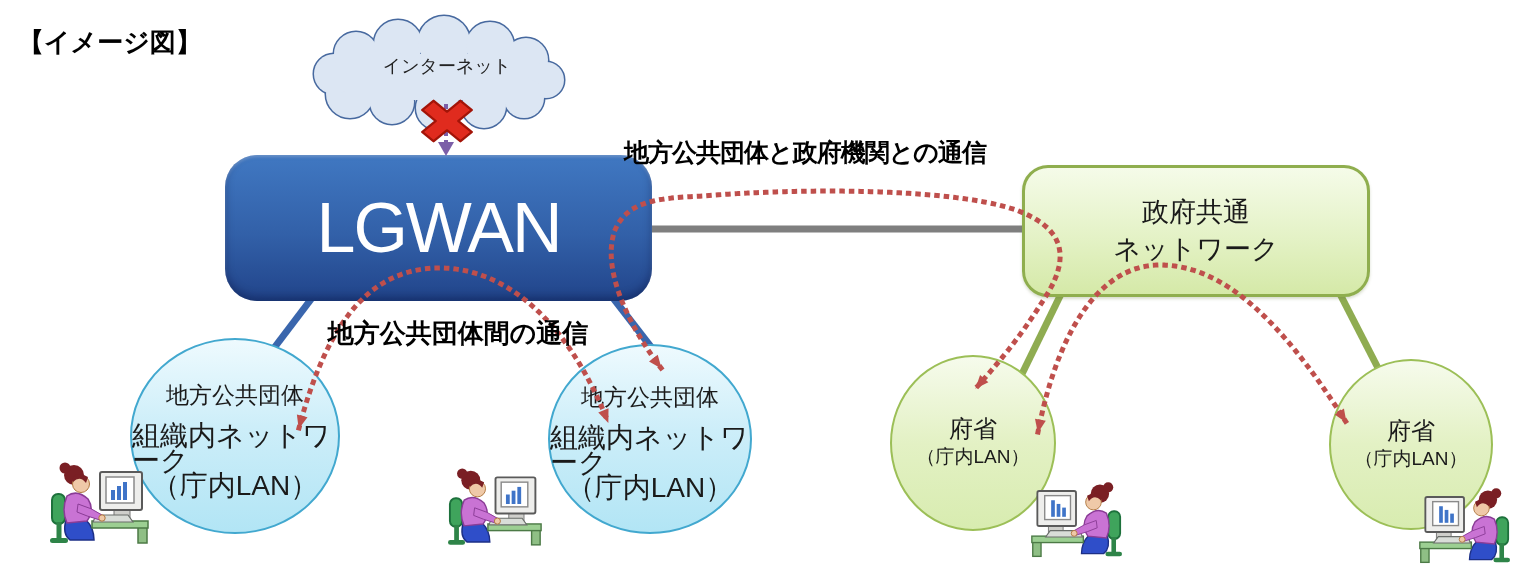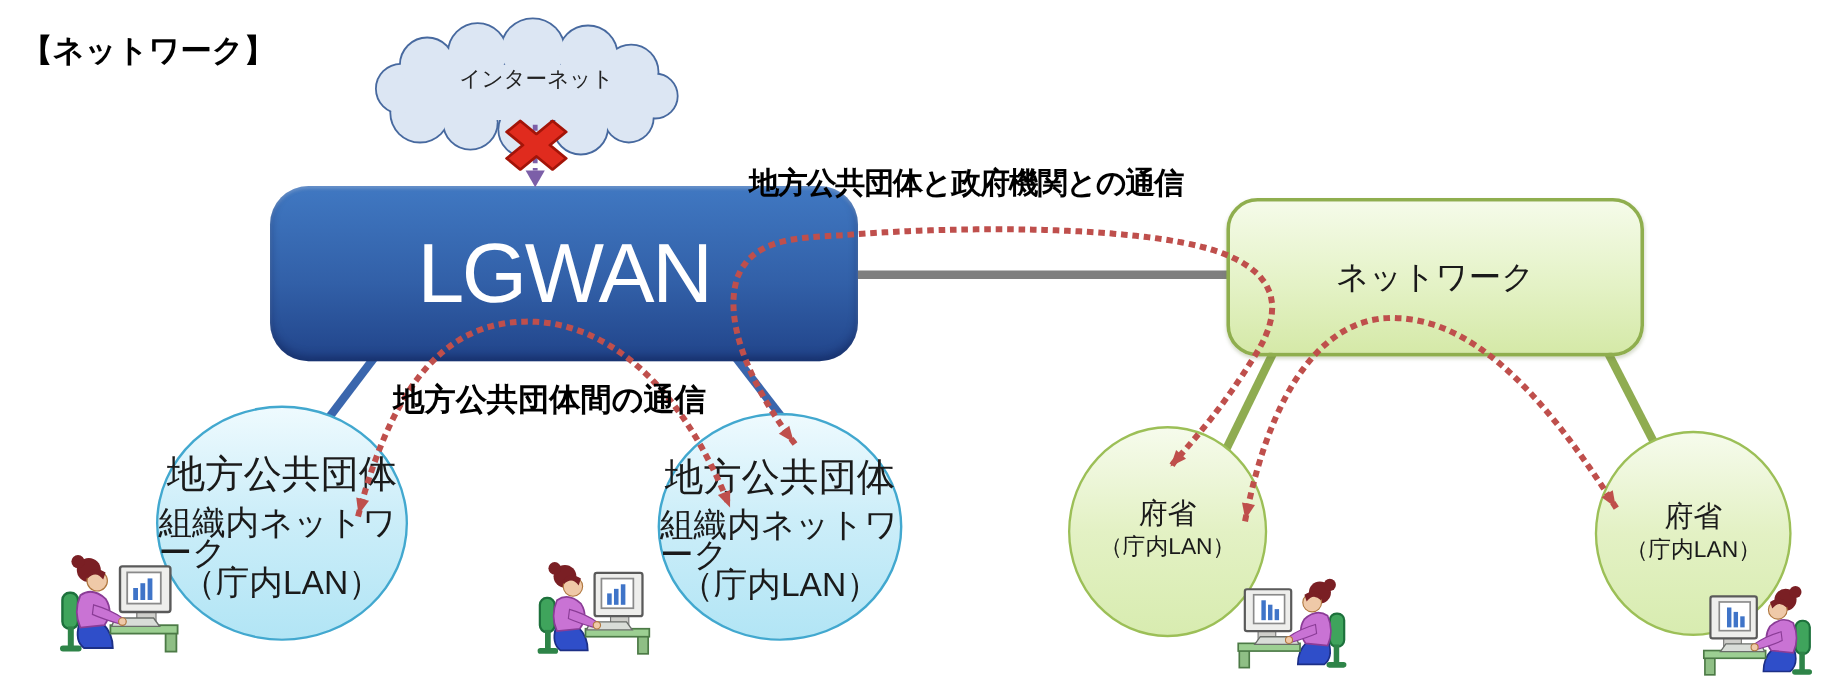--- a/index.html
+++ b/index.html
@@ -4,38 +4,38 @@
 <style>
   html,body{margin:0;padding:0;background:#fff;}
   .stage{position:relative;width:1536px;height:564px;background:#ffffff;overflow:hidden;
          font-family:"Liberation Sans","DejaVu Sans",sans-serif;color:#111;}
   .layer{position:absolute;left:0;top:0;width:1536px;height:564px;}
   #links{z-index:1;}
   .node{position:absolute;z-index:2;display:flex;flex-direction:column;align-items:center;box-sizing:border-box;}
   #overlay{z-index:3;pointer-events:none;}
   .t{position:absolute;z-index:4;white-space:nowrap;}
 
-  .lgwan-box{left:225px;top:155px;width:490px;height:146px;border-radius:32px;justify-content:center;
+  .lgwan-box{left:225px;top:155px;width:427px;height:146px;border-radius:32px;justify-content:center;
     background:linear-gradient(180deg,#4078c2 0%,#3260a8 55%,#21448a 100%);
     box-shadow:inset 0 -4px 8px rgba(0,10,50,.35), inset 0 2px 3px rgba(255,255,255,.25);}
   .lgwan-box span{color:#fff;font-size:70px;letter-spacing:-2px;line-height:70px;}
 
   .gov-box{left:1022px;top:165px;width:348px;height:132px;border-radius:26px;justify-content:center;
     background:linear-gradient(180deg,#f5fbe9 0%,#e4f2c6 55%,#d5e9a8 100%);
     border:3px solid #8fae4e;box-shadow:0 2px 3px rgba(100,120,60,.25);}
   .gov-box div{font-size:27px;line-height:37px;color:#1a1a1a;}
 
   .circle{border-radius:50%;}
   .blue-c{background:linear-gradient(180deg,#eefafe 0%,#cdeef9 45%,#b2e5f5 100%);border:2.5px solid #42a8cf;}
   .green-c{background:linear-gradient(180deg,#f6fbec 0%,#e3f1c4 50%,#d8ecb0 100%);border:2.5px solid #9cbf57;}
   .c1{left:130px;top:338px;width:210px;height:196px;}
   .c2{left:548px;top:344px;width:204px;height:190px;}
   .g1{left:890px;top:355px;width:166px;height:176px;}
   .g2{left:1329px;top:359px;width:164px;height:171px;}
-  .ct{font-size:32px;line-height:30px;margin-top:40px;color:#1a1a1a;}
+  .ct{font-size:23px;line-height:30px;margin-top:40px;color:#1a1a1a;}
   .c2 .ct{margin-top:36px;}
   .cs{font-size:28px;line-height:25px;color:#1a1a1a;}
   .cs.first{margin-top:13px;}
   .gt{font-size:24px;line-height:27px;margin-top:58px;color:#1a1a1a;}
   .g2 .gt{margin-top:56px;}
   .gs{font-size:19px;line-height:24px;margin-top:3px;color:#1a1a1a;}
 
   .title{left:18px;top:25px;font-size:26px;font-weight:bold;color:#000;}
   .lbl{font-weight:bold;color:#000;transform:translateX(-50%);}
   .lbl-top{left:805px;top:136px;font-size:25px;letter-spacing:-1px;}
@@ -54,20 +54,21 @@
     <line x1="650" y1="229" x2="1024" y2="229" stroke="#7f7f7f" stroke-width="7"></line>
     <line x1="1061" y1="294" x2="1020" y2="378" stroke="#8fac51" stroke-width="7"></line>
     <line x1="1340" y1="294" x2="1378" y2="368" stroke="#8fac51" stroke-width="7"></line>
   </svg>
 
   <div class="node lgwan-box">
     <span>LGWAN</span>
   </div>
 
   <div class="node gov-box">
+    <div>政府共通</div>
     <div>ネットワーク</div>
   </div>
 
   <div class="node circle blue-c c1">
     <div class="ct">地方公共団体</div>
     <div class="cs first">組織内ネットワーク</div>
     <div class="cs">（庁内LAN）</div>
   </div>
 
   <div class="node circle blue-c c2">
@@ -161,17 +162,17 @@
       <path d="M661 368 C628 325 601 268 615 230 C628 200 660 198 703 196 C800 188 948 188 1013 209 C1066 227 1070 258 1046 296 C1018 341 997 364 976 388" marker-start="url(#ah)" marker-end="url(#ah)"></path>
       <path d="M1038 432 C1058 330 1100 265 1160 265 C1222 265 1280 318 1346 422" marker-start="url(#ah)" marker-end="url(#ah)"></path>
     </g>
 
     <use href="#pcuser" transform="translate(50,460)"></use>
     <use href="#pcuser" transform="translate(448,466) scale(0.95)"></use>
     <use href="#pcuser" transform="translate(1122,480) scale(-0.92,0.92)"></use>
     <use href="#pcuser" transform="translate(1510,486) scale(-0.92,0.92)"></use>
   </svg>
 
-  <div class="t title">【ネットワーク】</div>
+  <div class="t title">【イメージ図】</div>
   <div class="t cloud-lbl">インターネット</div>
   <div class="t lbl lbl-top">地方公共団体と政府機関との通信</div>
   <div class="t lbl lbl-mid">地方公共団体間の通信</div>
 </div>
 
 </body></html>

